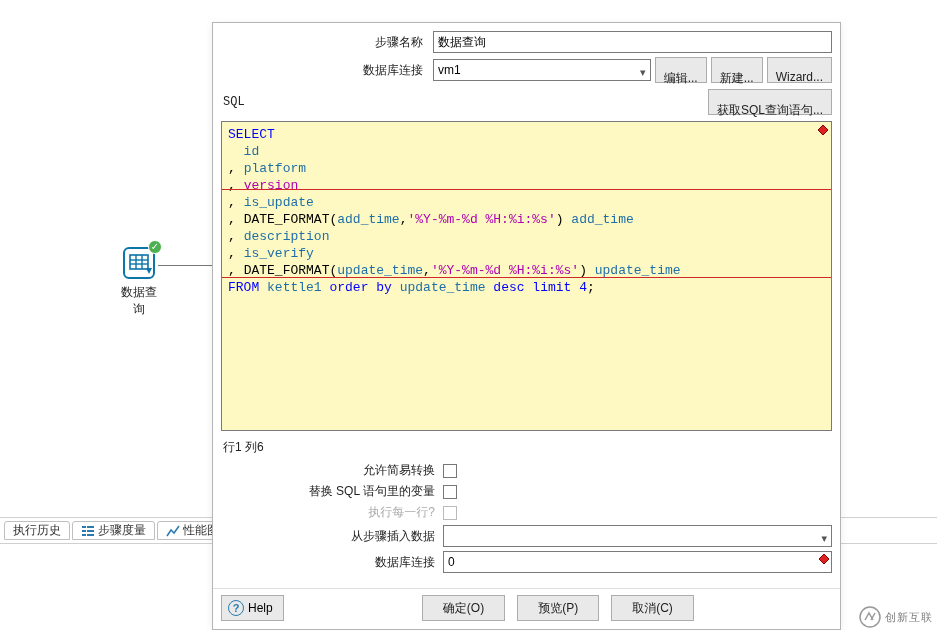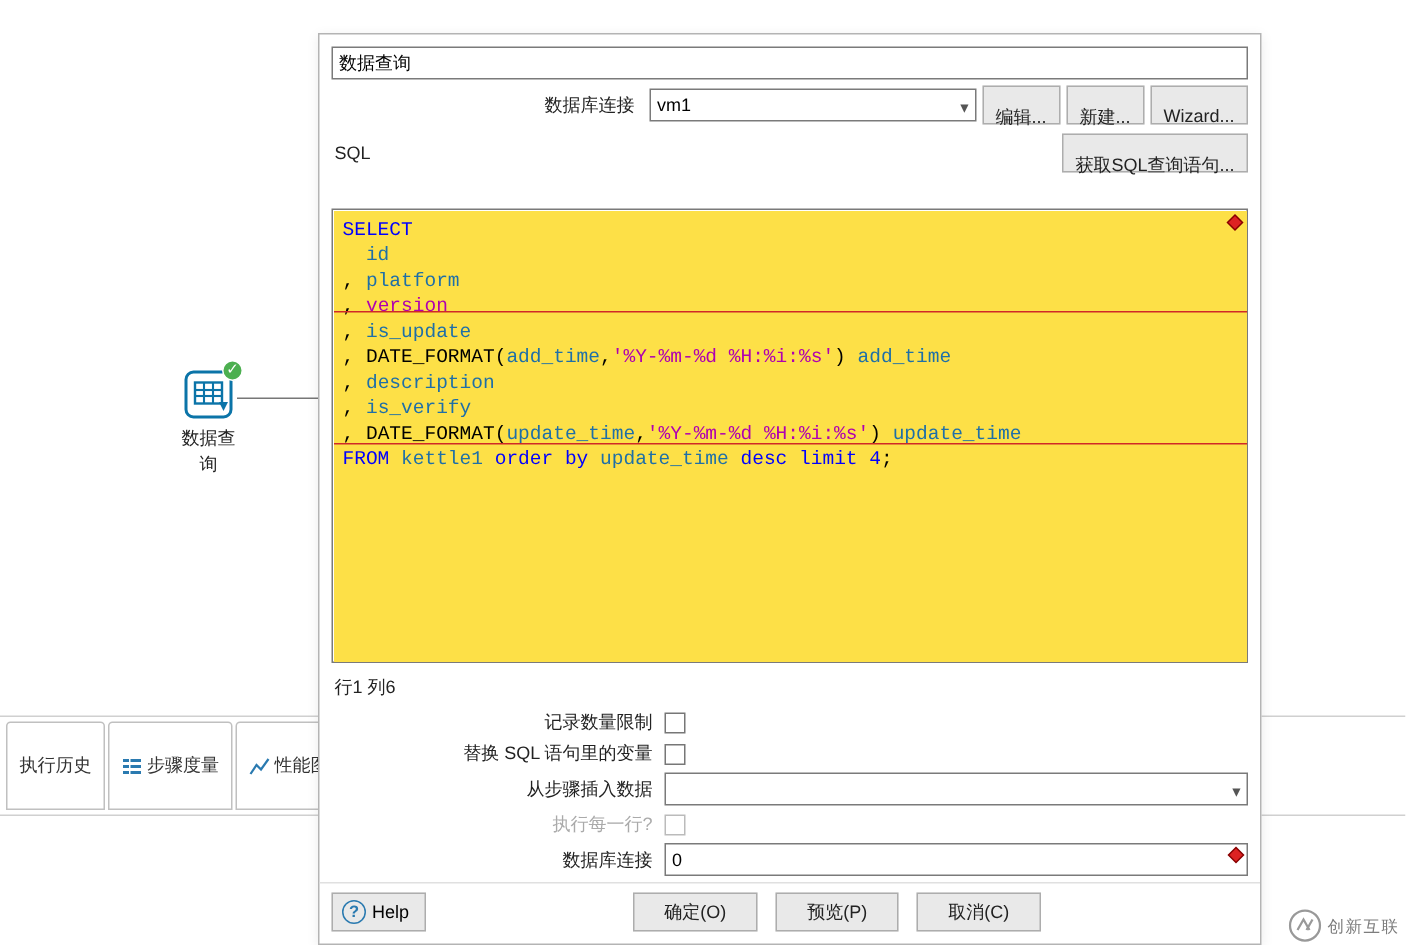--- a/index.html
+++ b/index.html
@@ -62,21 +62,21 @@
       border-bottom: 1px solid #d0d0d0;
       padding: 3px 4px;
       background: #fff;
       display: flex;
       gap: 2px;
       align-items: center;
     }
     .bottom-tab {
       border: 1px solid #c0c0c0;
       border-radius: 3px 3px 0 0;
-      padding: 20px 8px;
+      padding: 0 8px;
       background: #fff;
       color: #333;
       cursor: pointer;
       display: flex;
       align-items: center;
       gap: 3px;
     }
     .bottom-tab .tb-icon { width: 14px; height: 14px; display: inline-block; }
     
     .dialog {
@@ -163,27 +163,27 @@
     .btn.big {
       height: 26px;
       padding: 0 20px;
     }
     .sql-header {
       display: flex;
       align-items: center;
       justify-content: space-between;
       margin-top: 2px;
     }
-    .sql-header .sql-label { color: #222; font-size: 12px; padding-left: 2px; }
+    .sql-header .sql-label { color: #222; font-size: 12px; padding-left: 2px; font-family: Liberation Mono, monospace; }
     .sql-editor-wrap {
       flex: 1 1 auto;
-      margin-top: 20px;
+      margin-top: 2px;
       border: 1px solid #7a7a7a;
       position: relative;
-      background: #fde047;
+      background: #fef9c3;
       min-height: 240px;
       max-height: 310px;
       overflow: auto;
     }
     .sql-editor {
       font-family: "Courier New", Consolas, monospace;
       font-size: 13px;
       line-height: 17px;
       padding: 4px 6px 60px 6px;
       white-space: pre;
@@ -324,20 +324,21 @@
       </span>
       <span>性能图</span>
     </div>
   </div>
 </div>
 
 <div class="dialog">
 
   <div class="body">
     <div class="form-row">
+      <label class="lbl">步骤名称</label>
       <input class="text-input" value="数据查询" style="">
     </div>
     <div class="form-row">
       <label class="lbl">数据库连接</label>
       <div class="select">vm1</div>
       <button class="btn">编辑...</button>
       <button class="btn">新建...</button>
       <button class="btn">Wizard...</button>
     </div>
 
@@ -362,34 +363,34 @@
       <span class="diamond">
         <svg width="12" height="12">
             <polygon points="6,1 11,6 6,11 1,6" fill="#d22" stroke="#800"></polygon>
           </svg>
       </span>
     </div>
 
     <div class="cursor-line">行1 列6</div>
 
     <div class="chk-row">
-      <label class="lbl2">记录数量限制</label>
+      <label class="lbl2">允许简易转换</label>
       <div class="chk"></div>
     </div>
     <div class="chk-row">
       <label class="lbl2">替换 SQL 语句里的变量</label>
       <div class="chk"></div>
     </div>
+    <div class="chk-row disabled">
+      <label class="lbl2">执行每一行?</label>
+      <div class="chk" style="border-color:#bbb"></div>
+    </div>
     <div class="chk-row">
       <label class="lbl2">从步骤插入数据</label>
       <div class="select" style="flex:1"></div>
-    </div>
-    <div class="chk-row disabled">
-      <label class="lbl2">执行每一行?</label>
-      <div class="chk" style="border-color:#bbb"></div>
     </div>
     <div class="chk-row">
       <label class="lbl2">数据库连接</label>
       <div class="field-with-diamond">
         <input class="text-input" value="0" style="">
         <span class="diamond2">
           <svg width="12" height="12">
               <polygon points="6,1 11,6 6,11 1,6" fill="#d22" stroke="#800"></polygon>
             </svg>
         </span>

